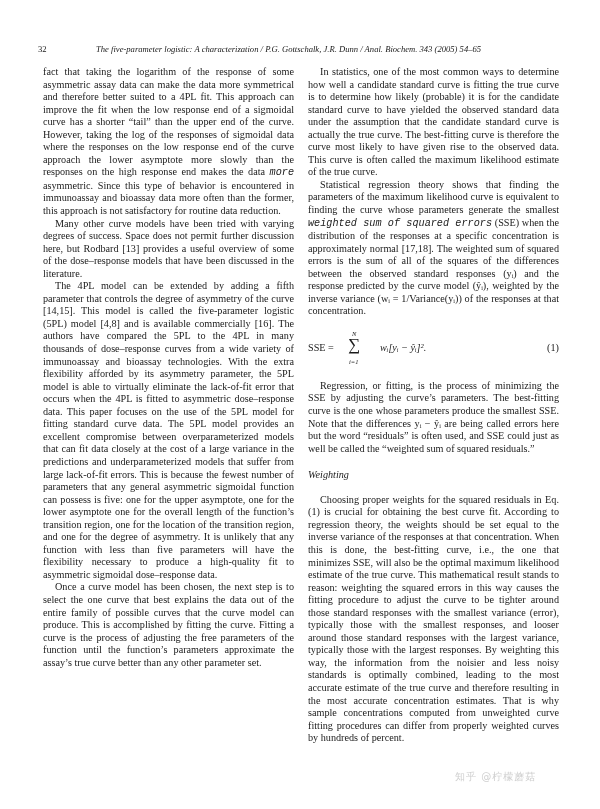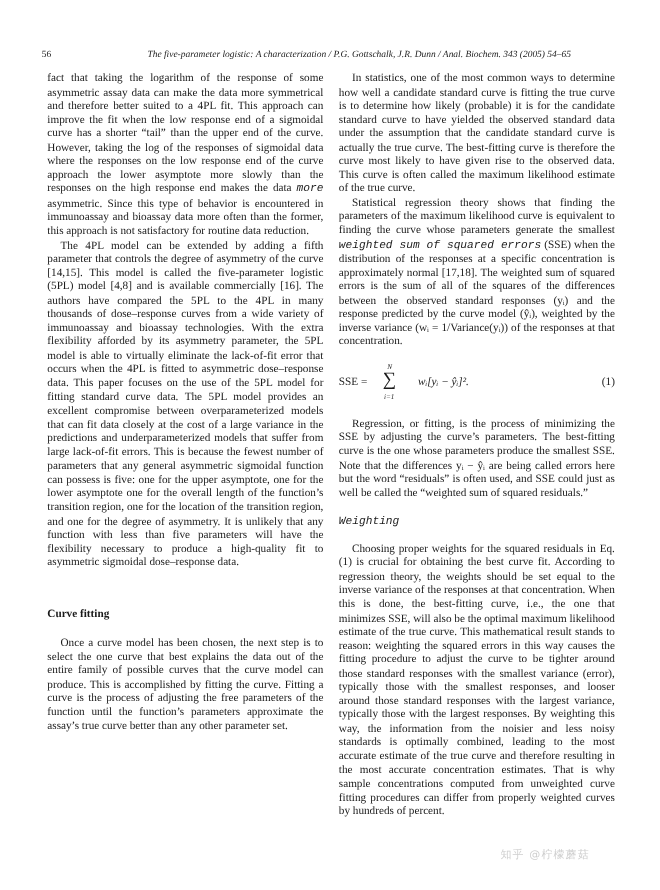--- a/index.html
+++ b/index.html
@@ -1,48 +1,48 @@
 <!DOCTYPE html>
 <html><head>
 <meta charset="utf-8">
 <style>
   html, body { margin: 0; padding: 0; background: #ffffff; }
   body { width: 600px; height: 809px; position: relative; overflow: hidden; font-family: "Liberation Serif", "DejaVu Serif", serif; color: #1a1a1a; }
   .header { position: absolute; top: 44px; left: 38px; width: 520px; height: 14px; font-size: 8.6px; }
   .header .pnum { position: absolute; left: 0; top: 0; }
-  .header .running { position: absolute; left: 58px; top: 0; font-style: italic; white-space: nowrap; margin-left: 38px; }
+  .header .running { position: absolute; left: 58px; top: 0; font-style: italic; white-space: nowrap; }
   .col { position: absolute; top: 66px; width: 251px; font-size: 10.2px; line-height: 12.55px; text-align: justify; hyphens: manual; }
   .col.left { left: 43px; }
   .col.right { left: 308px; }
   p { margin: 0; text-indent: 12px; }
   p.noindent { text-indent: 0; }
   .section-head { font-weight: bold; margin: 34px 0 14px 0; text-indent: 0; }
-  .subsection-head { font-style: italic; margin: 14px 0 12px 0; text-indent: 0; font-family: Liberation Mono, monospace; }
+  .subsection-head { font-style: italic; margin: 14px 0 12px 0; text-indent: 0; }
   em { font-style: italic; font-family: Liberation Mono, monospace; }
   .equation { position: relative; height: 40px; margin: 12px 0 10px 0; font-size: 10.2px; }
   .equation .lhs { position: absolute; left: 0; top: 12px; }
   .equation .sum { position: absolute; left: 40px; top: 6px; font-size: 17px; line-height: 17px; }
   .equation .sup { position: absolute; left: 44px; top: -2px; font-size: 6.5px; font-style: italic; }
   .equation .sub { position: absolute; left: 41px; top: 26px; font-size: 6.5px; font-style: italic; }
   .equation .rhs { position: absolute; left: 72px; top: 12px; font-style: italic; }
   .equation .eqnum { position: absolute; right: 0; top: 12px; }
   .watermark { position: absolute; left: 455px; top: 770px; font-family: "DejaVu Sans", sans-serif; font-size: 10px; color: #cfcfcf; letter-spacing: 1px; white-space: nowrap; }
 </style>
 </head>
 <body>
 
 <div class="header">
-  <span class="pnum">56</span>
+  <span class="pnum">32</span>
   <span class="running">The five-parameter logistic: A characterization / P.G. Gottschalk, J.R. Dunn / Anal. Biochem. 343 (2005) 54–65</span>
 </div>
 
 <div class="col left">
   <p class="noindent"><span>fact that taking the logarithm of the response of some asymmetric assay data can make the data more symmetrical and therefore better suited to a 4PL fit. This approach can improve the fit when the low response end of a sigmoidal curve has a shorter “tail” than the upper end of the curve. However, taking the log of the responses of sigmoidal data where the responses on the low response end of the curve approach the lower asymptote more slowly than the responses on the high response end makes the data</span> <em>more</em><span> asymmetric. Since this type of behavior is encountered in immunoassay and bioassay data more often than the former, this approach is not satisfactory for routine data reduction.</span></p>
+  <p>Many other curve models have been tried with varying degrees of success. Space does not permit further discussion here, but Rodbard [13] provides a useful overview of some of the dose–response models that have been discussed in the literature.</p>
   <p>The 4PL model can be extended by adding a fifth parameter that controls the degree of asymmetry of the curve [14,15]. This model is called the five-parameter logistic (5PL) model [4,8] and is available commercially [16]. The authors have compared the 5PL to the 4PL in many thousands of dose–response curves from a wide variety of immunoassay and bioassay technologies. With the extra flexibility afforded by its asymmetry parameter, the 5PL model is able to virtually eliminate the lack-of-fit error that occurs when the 4PL is fitted to asymmetric dose–response data. This paper focuses on the use of the 5PL model for fitting standard curve data. The 5PL model provides an excellent compromise between overparameterized models that can fit data closely at the cost of a large variance in the predictions and underparameterized models that suffer from large lack-of-fit errors. This is because the fewest number of parameters that any general asymmetric sigmoidal function can possess is five: one for the upper asymptote, one for the lower asymptote one for the overall length of the function’s transition region, one for the location of the transition region, and one for the degree of asymmetry. It is unlikely that any function with less than five parameters will have the flexibility necessary to produce a high-quality fit to asymmetric sigmoidal dose–response data.</p>
-  <div class="section-head">Curve fitting</div>
   <p>Once a curve model has been chosen, the next step is to select the one curve that best explains the data out of the entire family of possible curves that the curve model can produce. This is accomplished by fitting the curve. Fitting a curve is the process of adjusting the free parameters of the function until the function’s parameters approximate the assay’s true curve better than any other parameter set.</p>
 </div>
 
 <div class="col right">
   <p>In statistics, one of the most common ways to determine how well a candidate standard curve is fitting the true curve is to determine how likely (probable) it is for the candidate standard curve to have yielded the observed standard data under the assumption that the candidate standard curve is actually the true curve. The best-fitting curve is therefore the curve most likely to have given rise to the observed data. This curve is often called the maximum likelihood estimate of the true curve.</p>
   <p><span>Statistical regression theory shows that finding the parameters of the maximum likelihood curve is equivalent to finding the curve whose parameters generate the smallest </span><em>weighted sum of squared errors</em><span> (SSE) when the distribution of the responses at a specific concentration is approximately normal [17,18]. The weighted sum of squared errors is the sum of all of the squares of the differences between the observed standard responses (yᵢ) and the response predicted by the curve model (ŷᵢ), weighted by the inverse variance (wᵢ = 1/Variance(yᵢ)) of the responses at that concentration.</span></p>
   <div class="equation">
     <span class="lhs">SSE =</span>
     <span class="sup">N</span>
     <span class="sum">∑</span>

